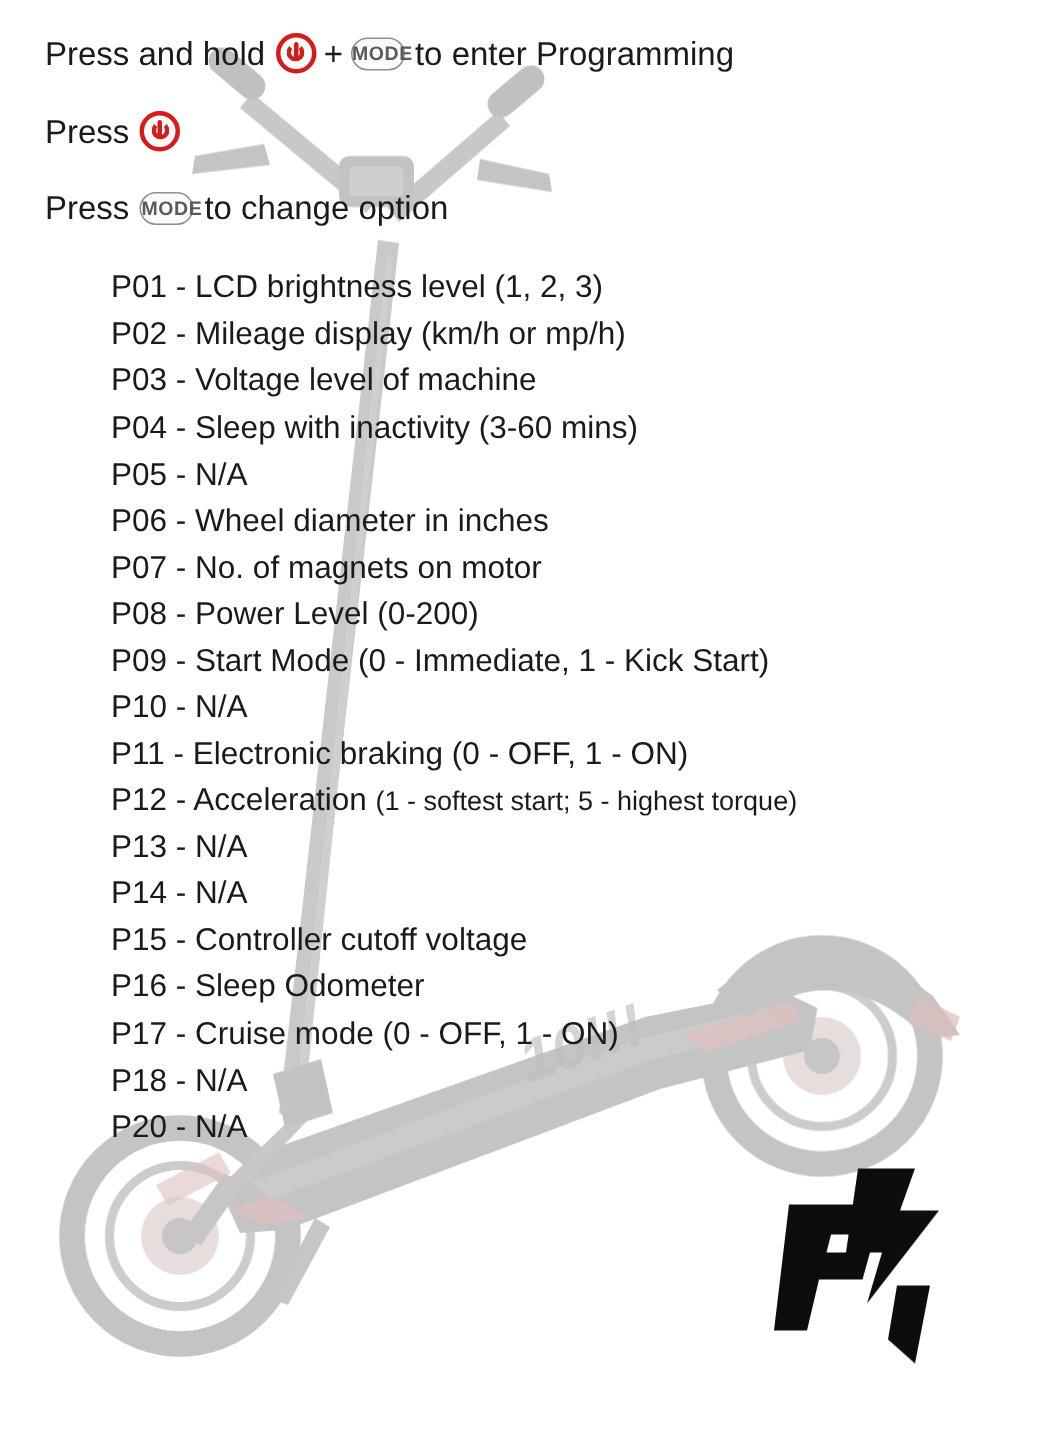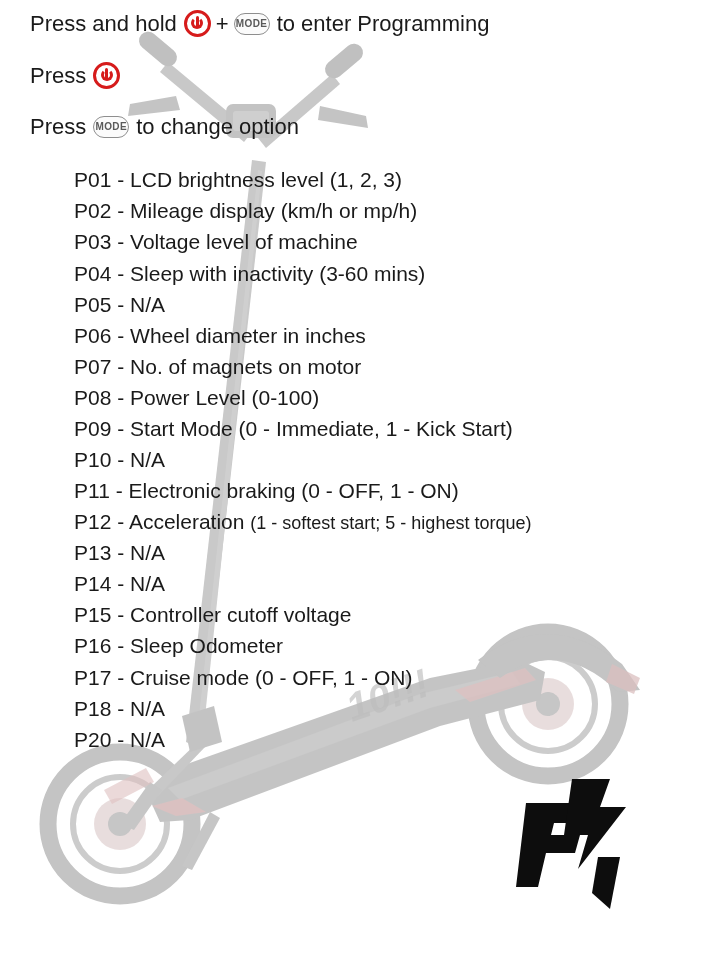--- a/index.html
+++ b/index.html
@@ -25,21 +25,21 @@
     height: 968px;
     pointer-events: none;
     z-index: 0;
     opacity: 0.33;
   }
 
   
   .content {
     position: relative;
     z-index: 2;
-    padding: 10px 0 0 30px;
+    padding: 22px 0 0 30px;
   }
 
   .instr-line {
     font-size: 22px;
     line-height: 1.15;
     margin-bottom: 25px;
     display: flex;
     align-items: center;
     white-space: nowrap;
   }
@@ -86,21 +86,21 @@
 
   
   .mode-icon {
     display: inline-block;
     width: 36px;
     height: 22px;
     border-radius: 11px;
     border: 1.5px solid #8e8e8e;
     background: #fbfbfb;
     color: #5a5a5a;
-    font-size: 10px;
+    font-size: 13px;
     font-weight: bold;
     letter-spacing: 0.4px;
     text-align: center;
     line-height: 20px;
     box-sizing: border-box;
     vertical-align: middle;
     flex: 0 0 auto;
   }
 
   .plus {
@@ -213,21 +213,21 @@
   </div>
 
   <div class="prog-list">
     <div class="prog-row"><span>P01</span> <span>-</span> <span>LCD brightness level (1, 2, 3)</span></div>
     <div class="prog-row"><span>P02</span> <span>-</span> <span>Mileage display (km/h or mp/h)</span></div>
     <div class="prog-row"><span>P03</span> <span>-</span> <span>Voltage level of machine</span></div>
     <div class="prog-row"><span>P04</span> <span>-</span> <span>Sleep with inactivity (3-60 mins)</span></div>
     <div class="prog-row"><span>P05</span> <span>-</span> <span>N/A</span></div>
     <div class="prog-row"><span>P06</span> <span>-</span> <span>Wheel diameter in inches</span></div>
     <div class="prog-row"><span>P07</span> <span>-</span> <span>No. of magnets on motor</span></div>
-    <div class="prog-row"><span>P08</span> <span>-</span> <span>Power Level (0-100)</span></div>
+    <div class="prog-row"><span>P08</span> <span>-</span> <span>Power Level (0-200)</span></div>
     <div class="prog-row"><span>P09</span> <span>-</span> <span>Start Mode (0 - Immediate, 1 - Kick Start)</span></div>
     <div class="prog-row"><span>P10</span> <span>-</span> <span>N/A</span></div>
     <div class="prog-row"><span>P11</span> <span>-</span> <span>Electronic braking (0 - OFF, 1 - ON)</span></div>
     <div class="prog-row"><span>P12</span> <span>-</span> <span>Acceleration</span> <span class="note">(1 - softest start; 5 - highest torque)</span></div>
     <div class="prog-row"><span>P13</span> <span>-</span> <span>N/A</span></div>
     <div class="prog-row"><span>P14</span> <span>-</span> <span>N/A</span></div>
     <div class="prog-row"><span>P15</span> <span>-</span> <span>Controller cutoff voltage</span></div>
     <div class="prog-row"><span>P16</span> <span>-</span> <span>Sleep Odometer</span></div>
     <div class="prog-row"><span>P17</span> <span>-</span> <span>Cruise mode (0 - OFF, 1 - ON)</span></div>
     <div class="prog-row"><span>P18</span> <span>-</span> <span>N/A</span></div>

